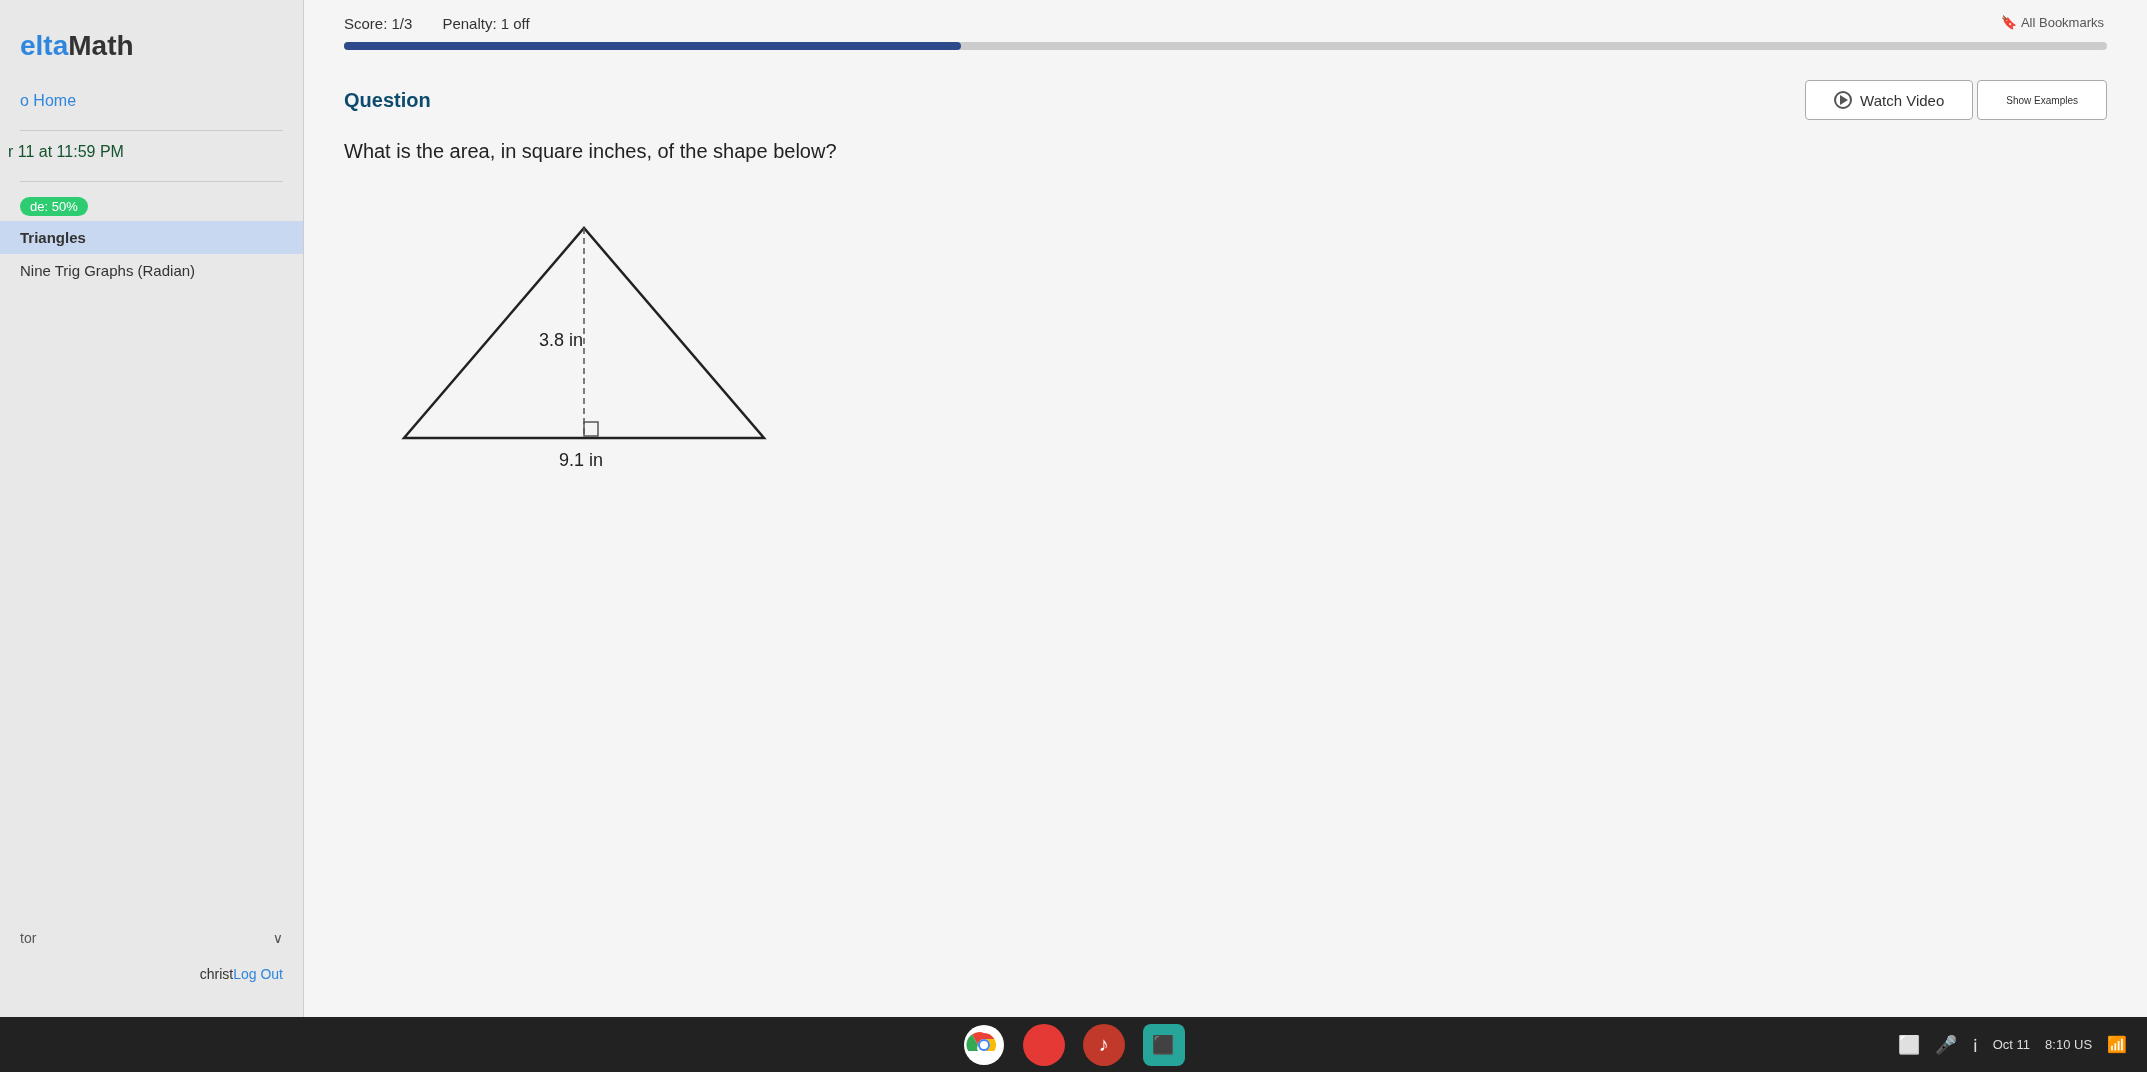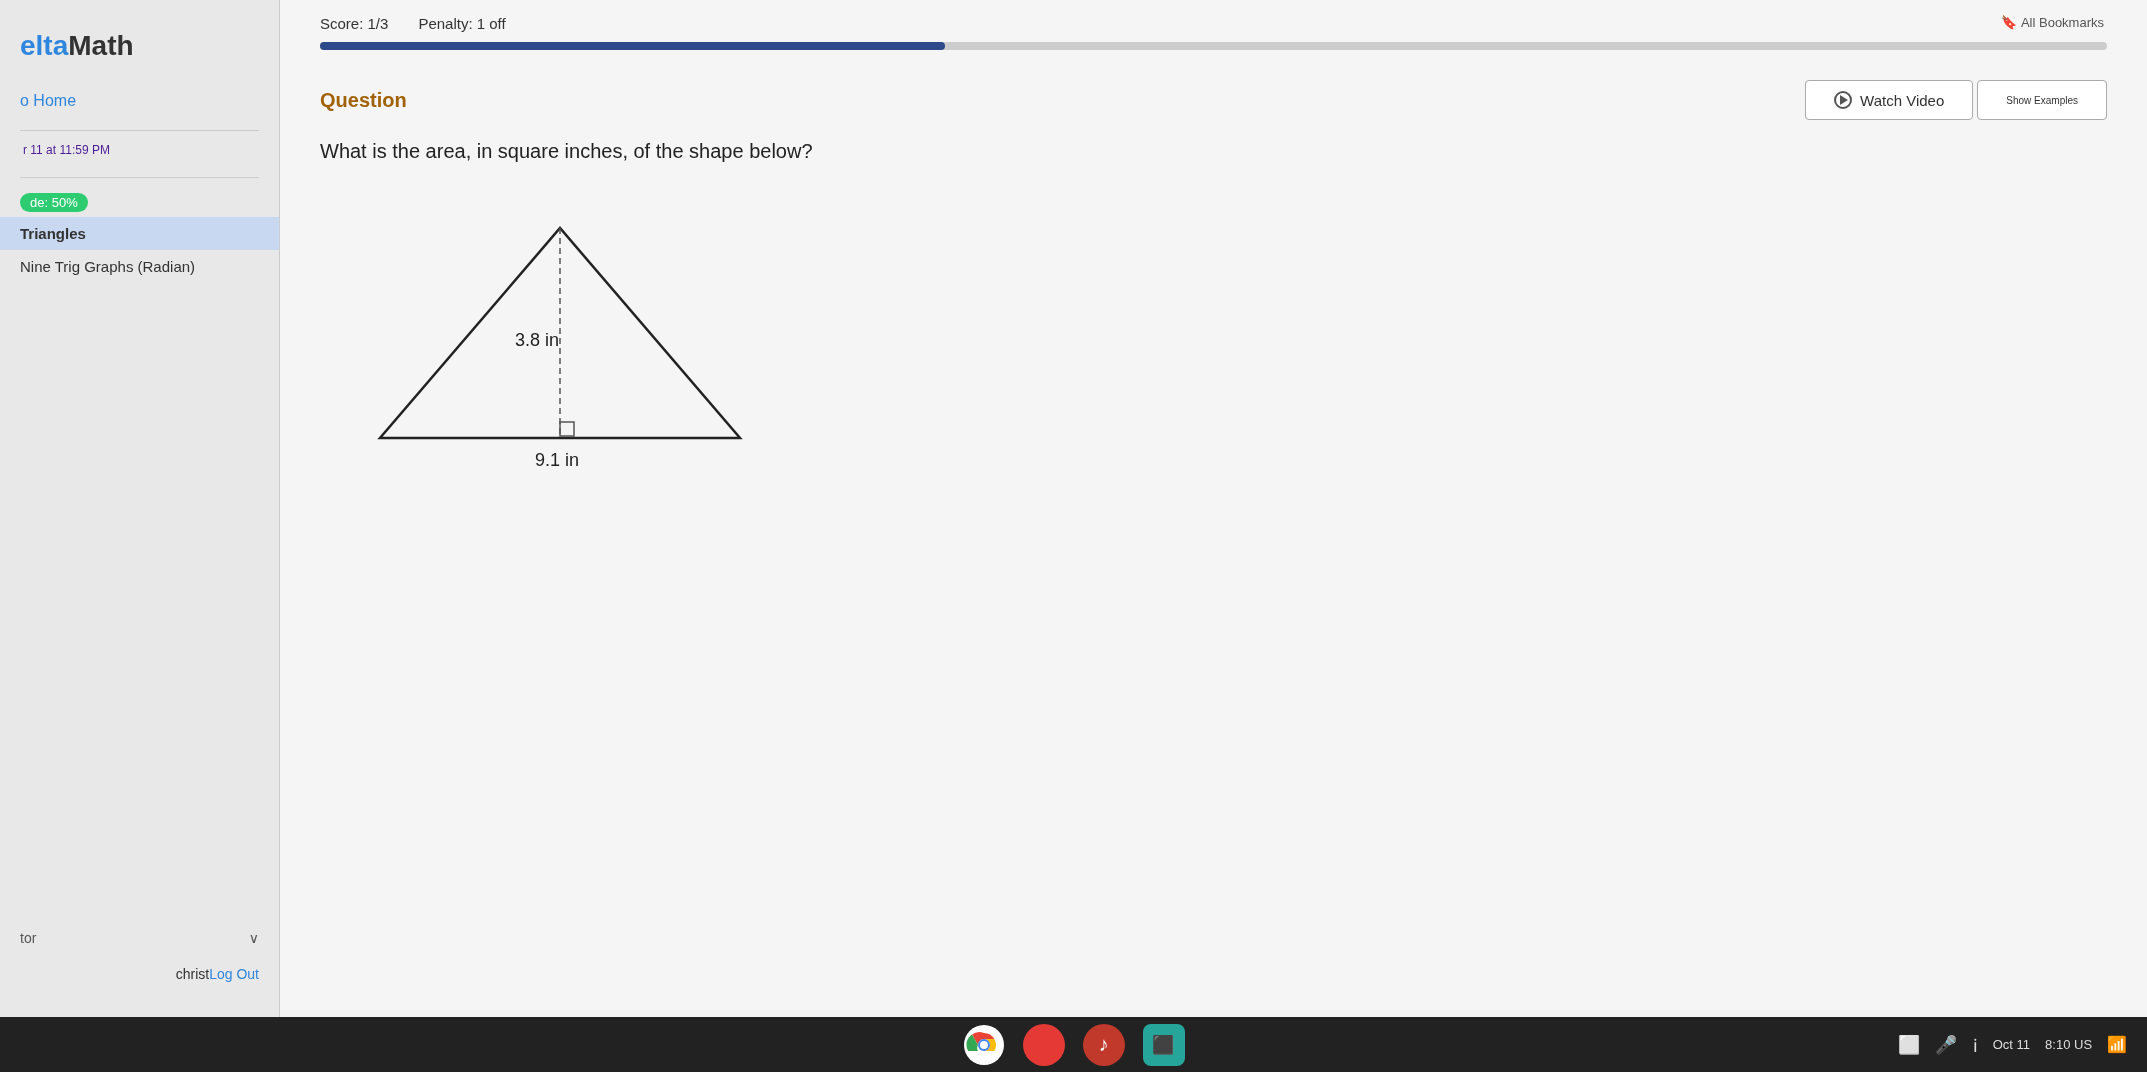--- a/index.html
+++ b/index.html
@@ -15,21 +15,21 @@
 
     
     .screen {
       display: flex;
       flex: 1;
       background: #d0d0d0;
     }
 
     
     .sidebar {
-      width: 280px;
+      width: 304px;
       background: #e8e8e8;
       padding: 20px 0;
       display: flex;
       flex-direction: column;
       border-right: 1px solid #ccc;
       flex-shrink: 0;
     }
 
     .sidebar-logo {
       font-size: 28px;
@@ -50,23 +50,23 @@
     }
 
     .sidebar-section-label {
       padding: 15px 20px 5px 20px;
       font-size: 15px;
       font-weight: bold;
       color: #333;
     }
 
     .sidebar-due {
-      padding: 2px 20px 10px 23px;
-      font-size: 12px;
-      color: #4c1d95;
+      padding: 2px 20px 10px 8px;
+      font-size: 16px;
+      color: #14532d;
     }
 
     .sidebar-divider {
       border: none;
       border-top: 1px solid #ccc;
       margin: 10px 20px;
     }
 
     .sidebar-grade-badge {
       display: inline-block;
@@ -186,21 +186,21 @@
     .question-header {
       display: flex;
       justify-content: space-between;
       align-items: center;
       margin-bottom: 20px;
     }
 
     .question-label {
       font-size: 20px;
       font-weight: bold;
-      color: #a16207;
+      color: #0c4a6e;
     }
 
     .question-buttons {
       display: flex;
       gap: 4px;
       border-radius: 10px;
     }
 
     .btn-watch-video {
       border: 1.5px solid #aaa;

